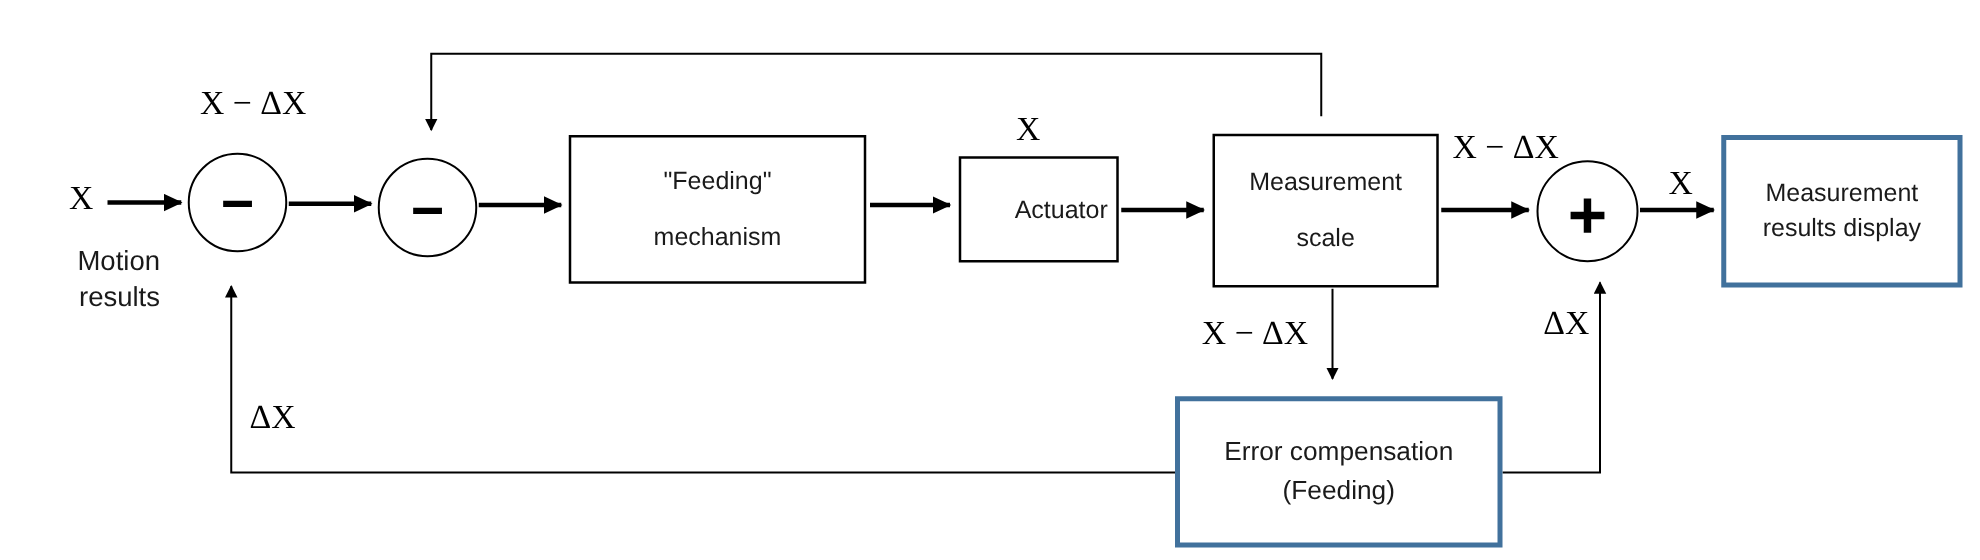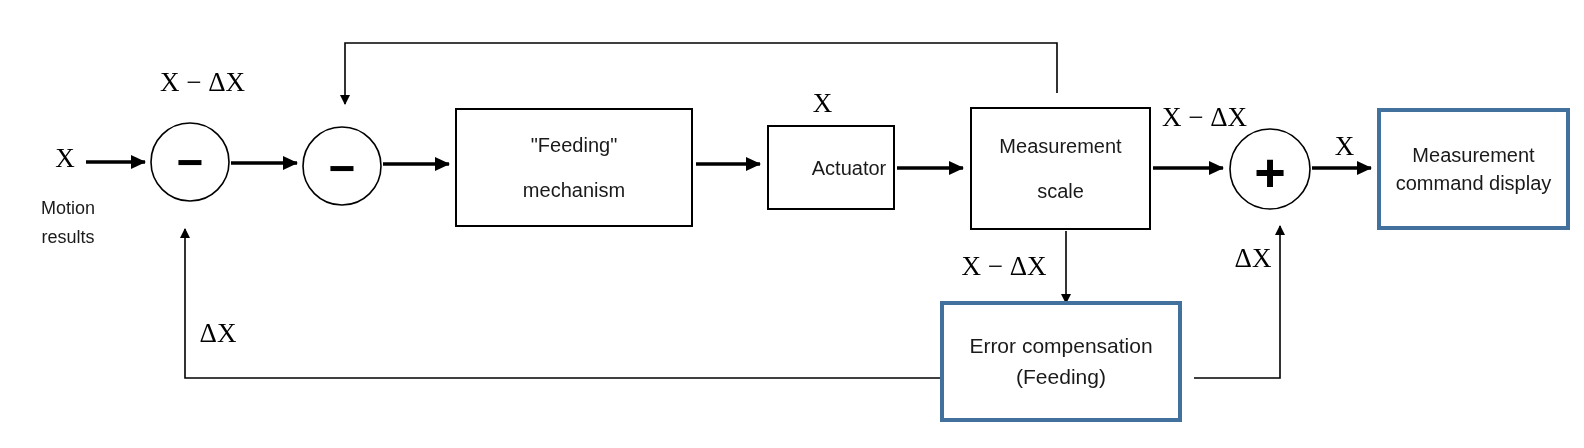--- a/index.html
+++ b/index.html
@@ -48,24 +48,24 @@
     position: absolute;
     font-family: "Liberation Serif", serif;
     font-size: 27px;
     color: #000000;
     text-align: center;
     white-space: nowrap;
     line-height: 30px;
   }
   .slabel {
     position: absolute;
-    font-size: 18px;
+    font-size: 22px;
     line-height: 29px;
     color: #1a1a1a;
-    text-align: center;
+    text-align: right;
     white-space: nowrap;
   }
   .op {
     position: absolute;
     display: flex;
     align-items: center;
     justify-content: center;
     color: #000000;
     font-family: "Liberation Sans", sans-serif;
   }
@@ -130,24 +130,24 @@
     <span data-bind="diagram.boxes.actuator.line1">Actuator</span>
   </div>
 
   <div class="box box-black gap-wide" style="left:970px; top:107px; width:181px; height:123px;">
     <span data-bind="diagram.boxes.measurement_scale.line1">Measurement</span>
     <span data-bind="diagram.boxes.measurement_scale.line2">scale</span>
   </div>
 
   <div class="box box-blue gap-tight" style="left: 1377px; top: 108px; width: 193px; height: 122px; border-color: rgb(65, 113, 156);" data-bind-style="border-color:diagram.colors.accent_blue">
     <span data-bind="diagram.boxes.display.line1">Measurement</span>
-    <span data-bind="diagram.boxes.display.line2">command display</span>
+    <span data-bind="diagram.boxes.display.line2">results display</span>
   </div>
 
-  <div class="box box-blue gap-mid" style="left: 940px; top: 301px; width: 242px; height: 121px; font-size: 21px; border-color: rgb(65, 113, 156);" data-bind-style="border-color:diagram.colors.accent_blue">
+  <div class="box box-blue gap-mid" style="left: 940px; top: 317px; width: 262px; height: 121px; font-size: 21px; border-color: rgb(65, 113, 156);" data-bind-style="border-color:diagram.colors.accent_blue">
     <span data-bind="diagram.boxes.error_compensation.line1">Error compensation</span>
     <span data-bind="diagram.boxes.error_compensation.line2">(Feeding)</span>
   </div>
 
   <div class="mlabel" style="left:40px; top:143px; width:50px;" data-bind="diagram.labels.input_signal">X</div>
 
   <div class="mlabel" style="left:145px; top:67px; width:115px;" data-bind="diagram.labels.sum1_output">X − ΔX</div>
 
   <div class="mlabel" style="left:800px; top:88px; width:45px;" data-bind="diagram.labels.actuator_output">X</div>
 

